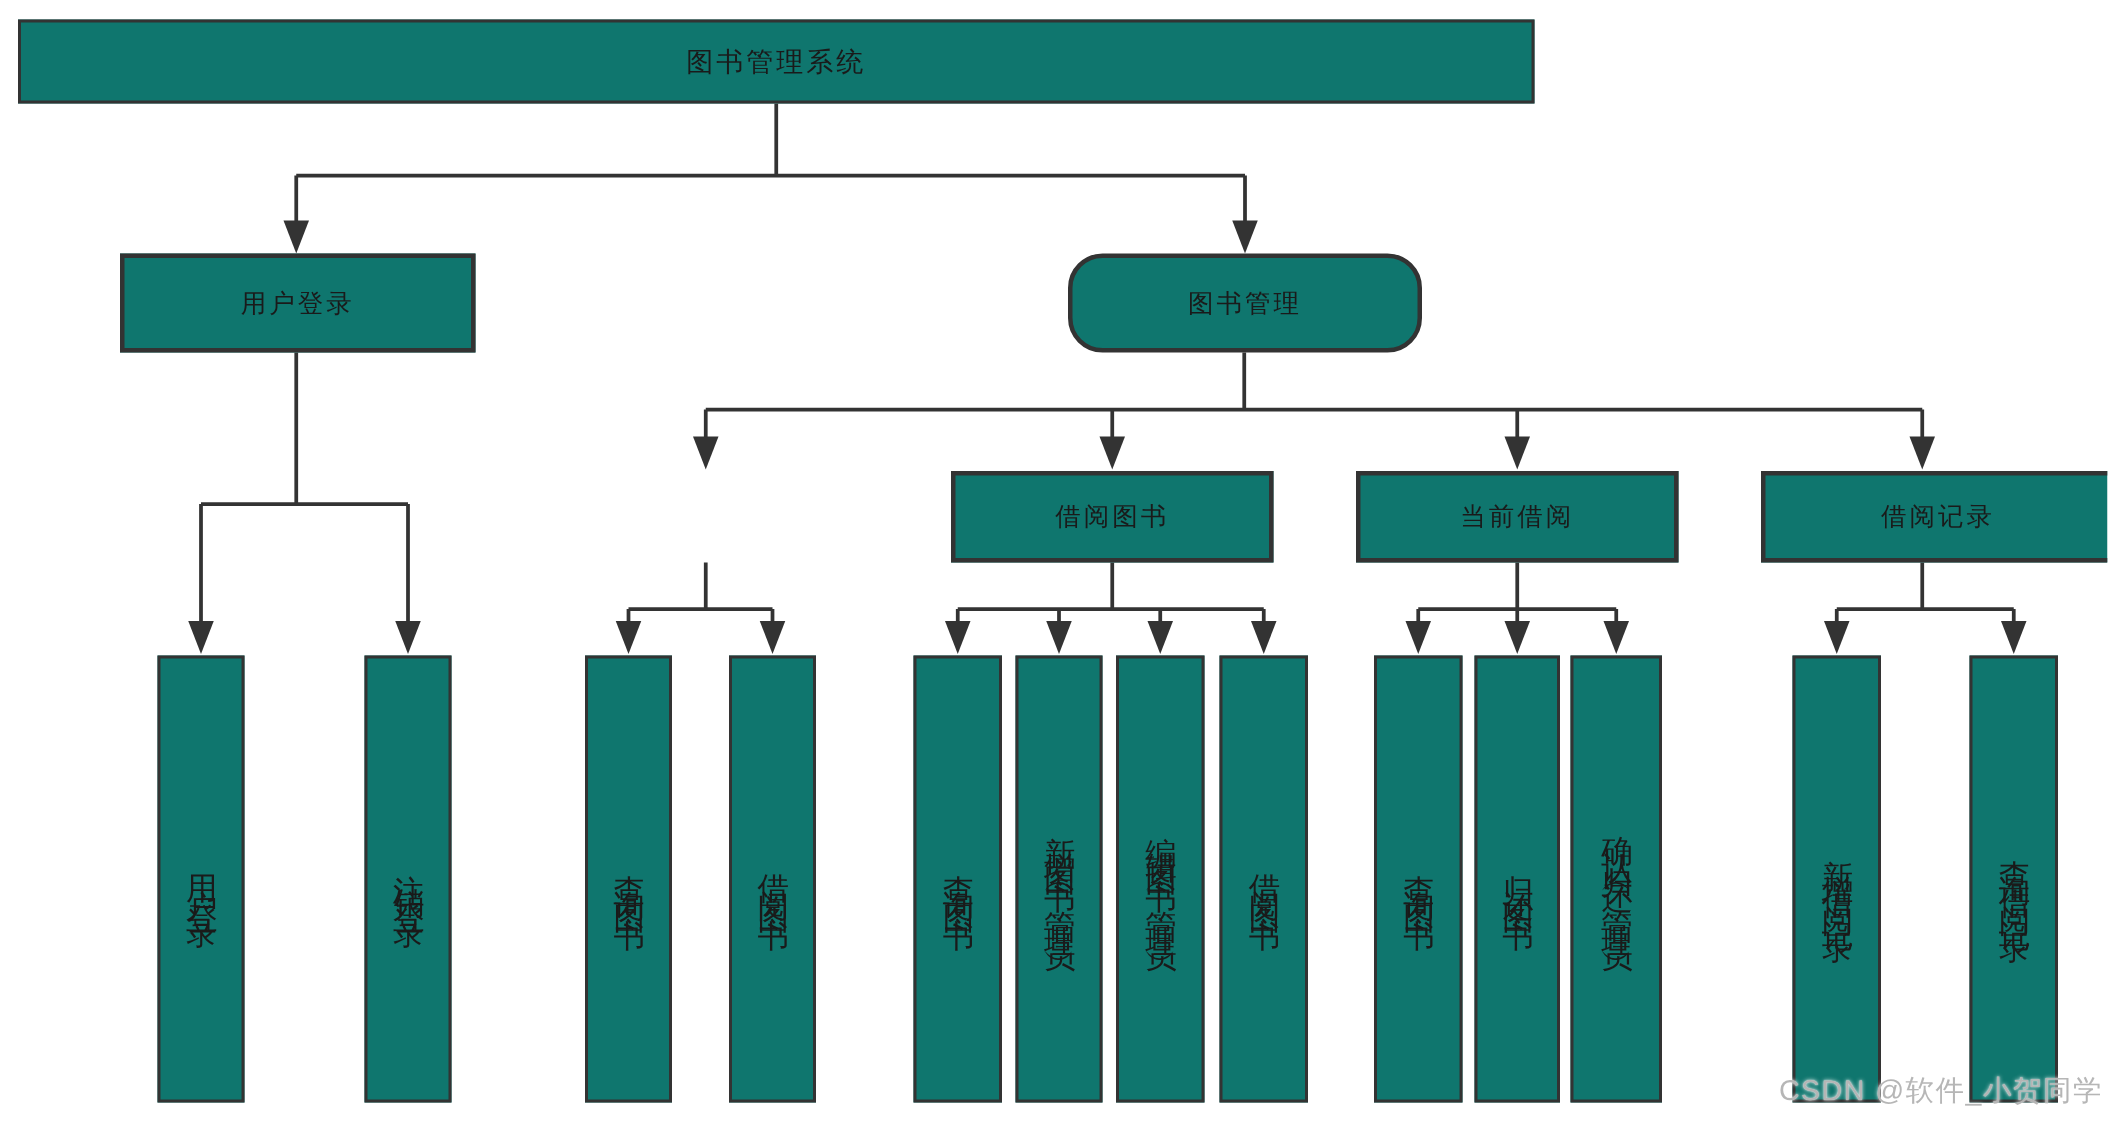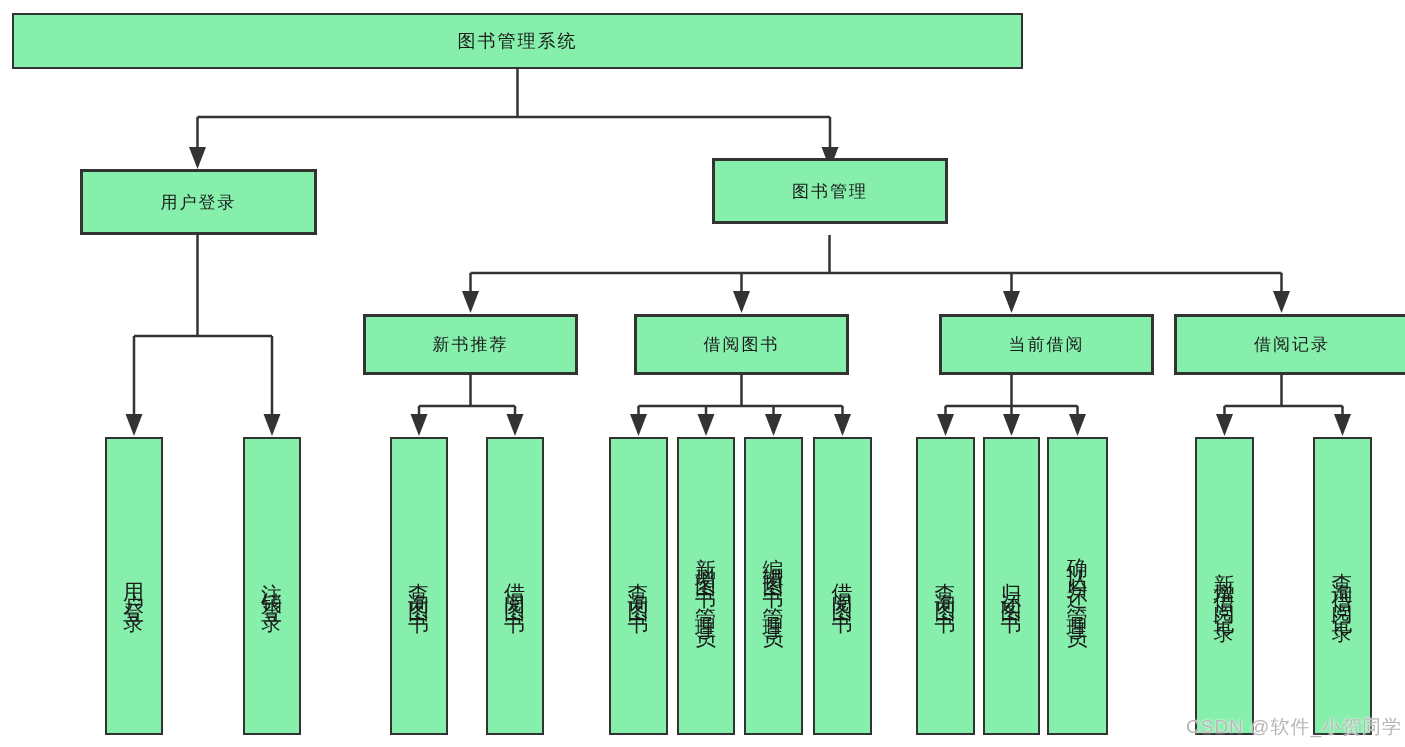--- a/index.html
+++ b/index.html
@@ -7,21 +7,21 @@
     position:relative;
     width:1405px;height:747px;
     background:#ffffff;
     overflow:hidden;
     font-family:"Liberation Sans","DejaVu Sans",sans-serif;
   }
   .connectors{position:absolute;left:0;top:0;z-index:1;}
   .node{
     position:absolute;
     box-sizing:border-box;
-    background:#86efac;
+    background:#0f766e;
     border:3px solid #333333;
     display:flex;align-items:center;justify-content:center;
     color:#1a1a1a;
     z-index:2;
     text-align:left;
   }
   .root{border-width:2px;font-size:18px;letter-spacing:2px;}
   .lvl2,.lvl3{font-size:17px;letter-spacing:2px;}
   .vnode{
     border-width:2.5px;
@@ -84,25 +84,24 @@
       <polygon points="1003,414 1020,414 1011.5,436"></polygon>
       <polygon points="1069,414 1086,414 1077.5,436"></polygon>
       <polygon points="1216,414 1233,414 1224.5,436"></polygon>
       <polygon points="1334,414 1351,414 1342.5,436"></polygon>
     </g>
   </svg>
 
   <div class="node root" style="left:12px;top:13px;width:1011px;height:56px;">图书管理系统</div>
 
   <div class="node lvl2" style="left:80px;top:169px;width:237px;height:66px;">用户登录</div>
-  <div class="node lvl2" style="left:712px;top:158px;width:236px;height:66px;">图书管理</div>
+  <div class="node lvl2" style="left:712px;top:169px;width:236px;height:66px;border-radius:23px;">图书管理</div>
 
-  <div class="node lvl3" style="left:363px;top:314px;width:215px;height:61px;">新书推荐</div>
   <div class="node lvl3" style="left:634px;top:314px;width:215px;height:61px;">借阅图书</div>
-  <div class="node lvl3" style="left:904px;top:314px;width:215px;height:61px;margin-left:35px;">当前借阅</div>
+  <div class="node lvl3" style="left:904px;top:314px;width:215px;height:61px;">当前借阅</div>
   <div class="node lvl3" style="left:1174px;top:314px;width:236px;height:61px;">借阅记录</div>
 
   <div class="node vnode" style="left:105px;top:437px;width:58px;height:298px;">用户登录</div>
   <div class="node vnode" style="left:243px;top:437px;width:58px;height:298px;">注销登录</div>
 
   <div class="node vnode" style="left:390px;top:437px;width:58px;height:298px;">查询图书</div>
   <div class="node vnode" style="left:486px;top:437px;width:58px;height:298px;">借阅图书</div>
 
   <div class="node vnode" style="left:609px;top:437px;width:59px;height:298px;">查询图书</div>
   <div class="node vnode" style="left:677px;top:437px;width:58px;height:298px;">新增图书（管理员）</div>

